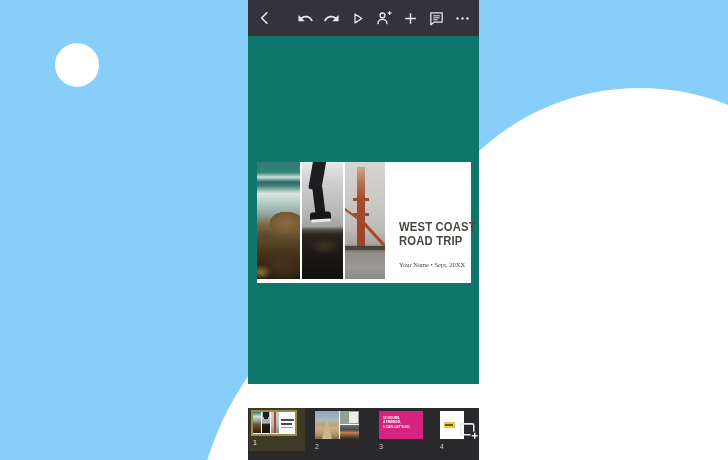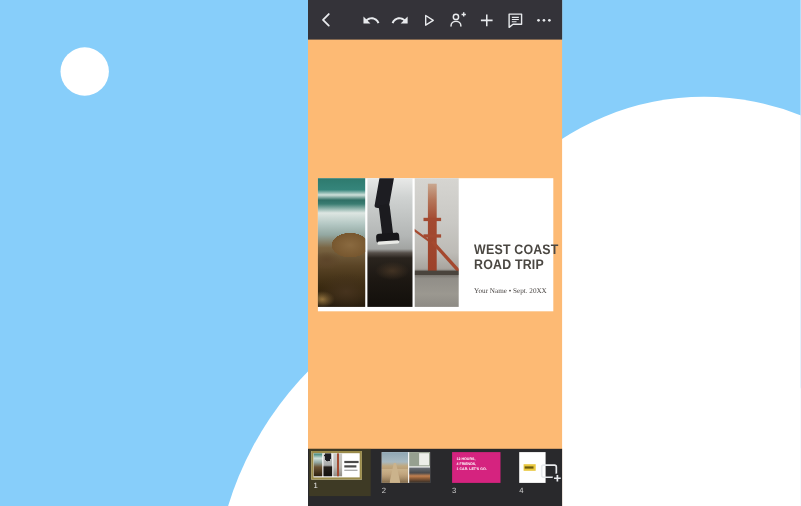--- a/index.html
+++ b/index.html
@@ -7,21 +7,21 @@
   body { font-family:"Liberation Sans", sans-serif; }
   .stage { position:relative; width:728px; height:460px; background:#87CEFA; overflow:hidden; }
 
   
   .circle { position:absolute; background:#ffffff; border-radius:50%; }
   .circle-small { left:55px; top:43px; width:44px; height:44px; }
   .circle-right { left:403px; top:88px; width:474px; height:474px; }
   .circle-bottom { left:194px; top:246px; width:606px; height:606px; }
 
   
-  .phone { position:absolute; left:248px; top:0; width:231px; height:460px; background:#fdba74;margin-left:32px; }
+  .phone { position:absolute; left:248px; top:0; width:231px; height:384px; background:#0f766e; }
 
   
   .toolbar { position:absolute; left:0; top:0; width:231px; height:36px; background:#343339;
              display:flex; align-items:center; padding:0 6px 0 7px; }
   .tb-btn { width:20px; height:20px; display:flex; align-items:center; justify-content:center; flex:0 0 auto; }
   .tb-group { flex:1; display:flex; align-items:center; justify-content:space-between; margin-left:20px; }
   .tb-btn svg { display:block; }
 
   
   .slide { position:absolute; left:9px; top:162px; width:214px; height:121px; background:#ffffff; }

